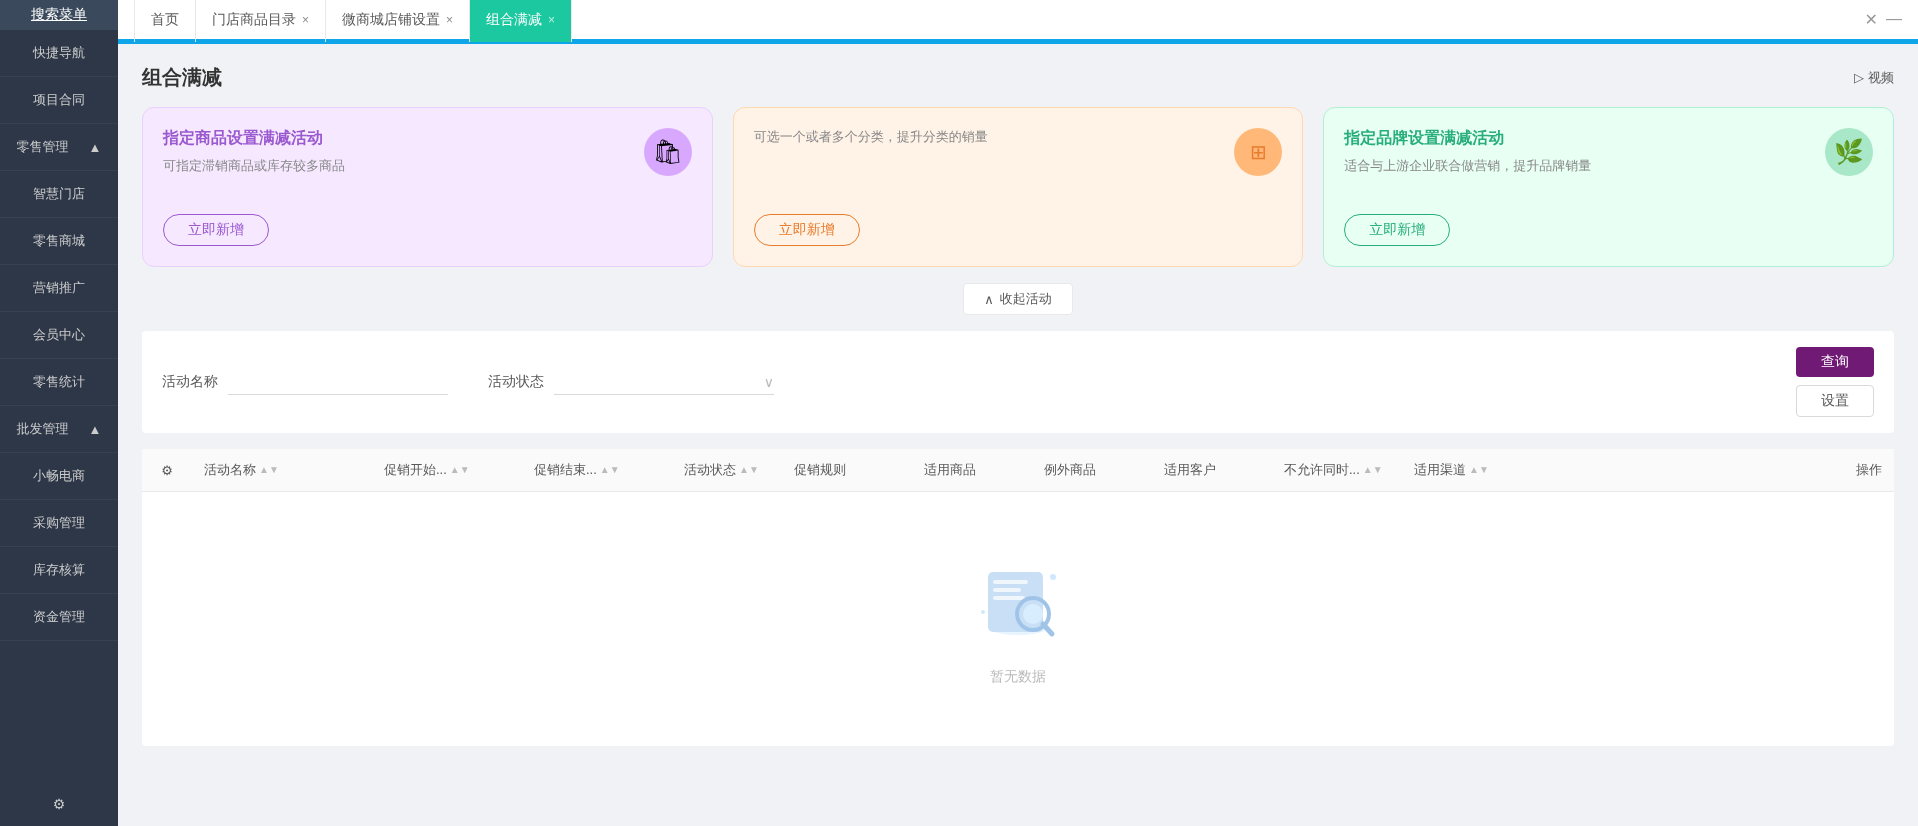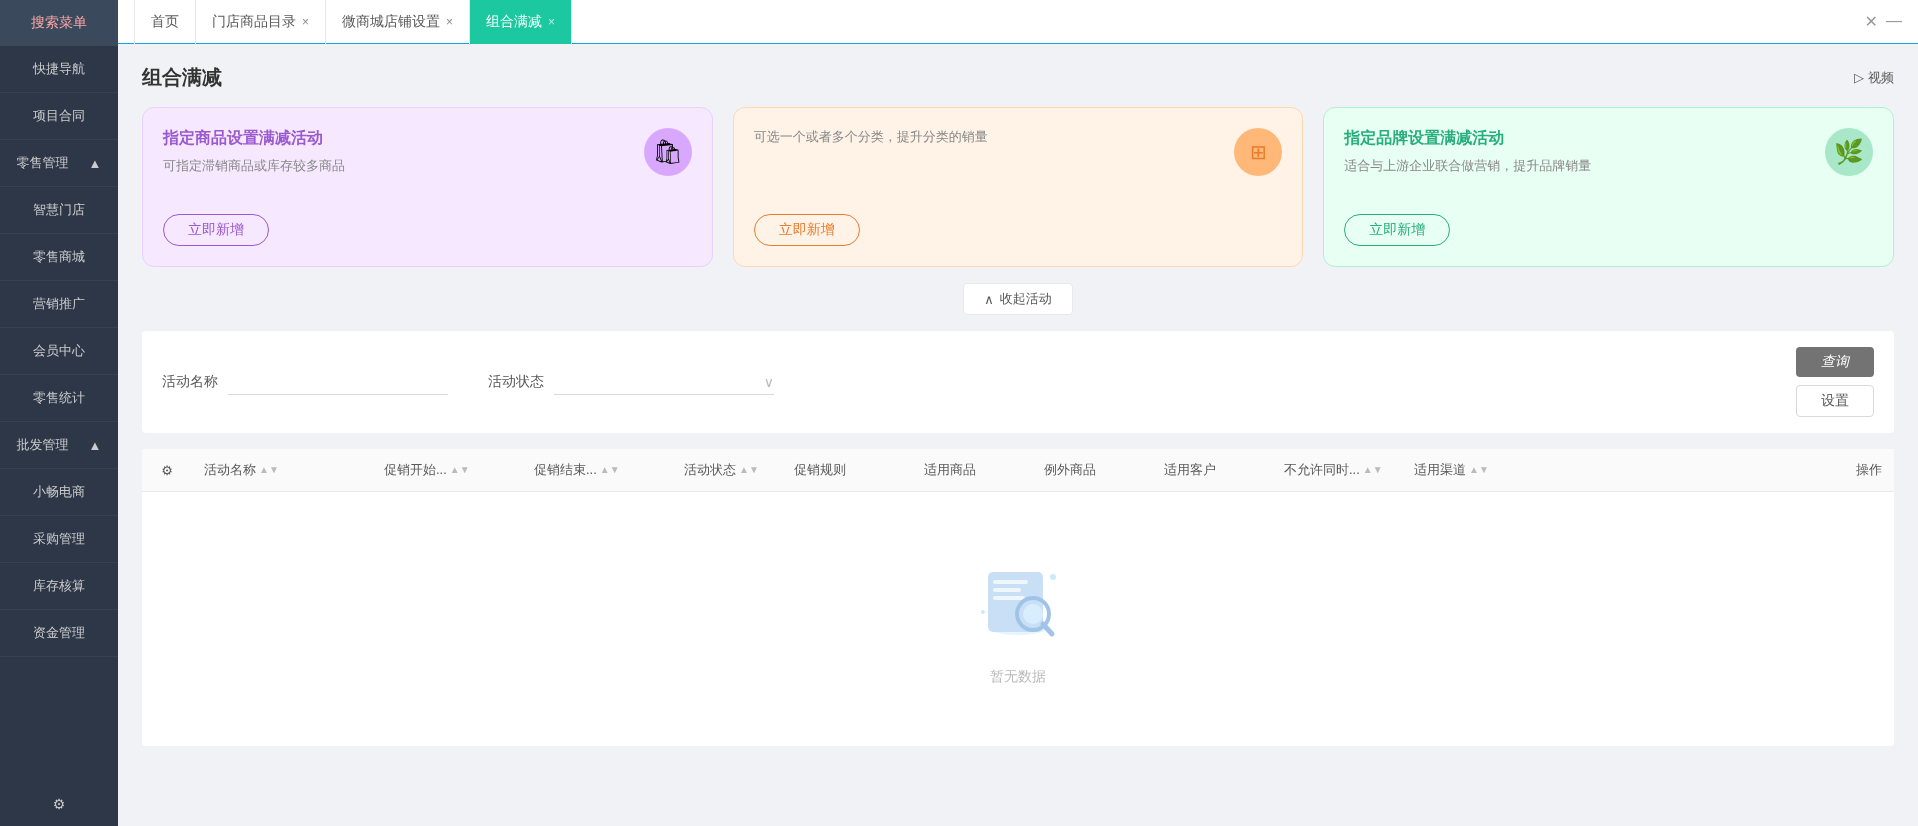--- a/index.html
+++ b/index.html
@@ -9,26 +9,27 @@
     .sidebar {
       width: 118px;
       background: #2d3748;
       color: #ccc;
       display: flex;
       flex-direction: column;
       flex-shrink: 0;
       height: 100%;
     }
     .sidebar-search {
-      padding: 14px 10px;
+      padding: 6px 10px;
       background: #3a4a5c;
-      color: #fca5a5;
+      color: #ffffff;
       font-size: 14px;
       text-align: center;
       cursor: pointer;
+      text-decoration: underline;
     }
     .sidebar-item {
       padding: 14px 10px;
       color: #ccc;
       font-size: 13px;
       text-align: center;
       cursor: pointer;
       border-bottom: 1px solid rgba(255,255,255,0.05);
     }
     .sidebar-item.has-arrow { display: flex; align-items: center; justify-content: center; gap: 20px; }
@@ -47,21 +48,21 @@
       flex-direction: column;
       background: #f0f2f5;
       overflow: hidden;
     }
 
     
     .tab-bar {
       display: flex;
       align-items: center;
       background: #fff;
-      border-bottom: 1px solid #0ea5e9;
+      border-bottom: 5px solid #0ea5e9;
       padding: 0 16px;
       height: 44px;
       flex-shrink: 0;
     }
     .tab-item {
       display: flex;
       align-items: center;
       padding: 0 16px;
       height: 44px;
       font-size: 14px;
@@ -239,28 +240,27 @@
       font-size: 14px;
     }
     .filter-select-text { flex: 1; color: #bbb; }
     .filter-actions {
       margin-left: auto;
       display: flex;
       gap: 8px;
       flex-direction: column;
     }
     .btn-query {
-      background: #737373;
+      background: #701a75;
       color: #fff;
       border: none;
       padding: 6px 24px;
       border-radius: 4px;
       font-size: 14px;
       cursor: pointer;
-      font-style: italic;
     }
     .btn-settings {
       background: #fff;
       color: #595959;
       border: 1px solid #d9d9d9;
       padding: 6px 24px;
       border-radius: 4px;
       font-size: 14px;
       cursor: pointer;
     }

